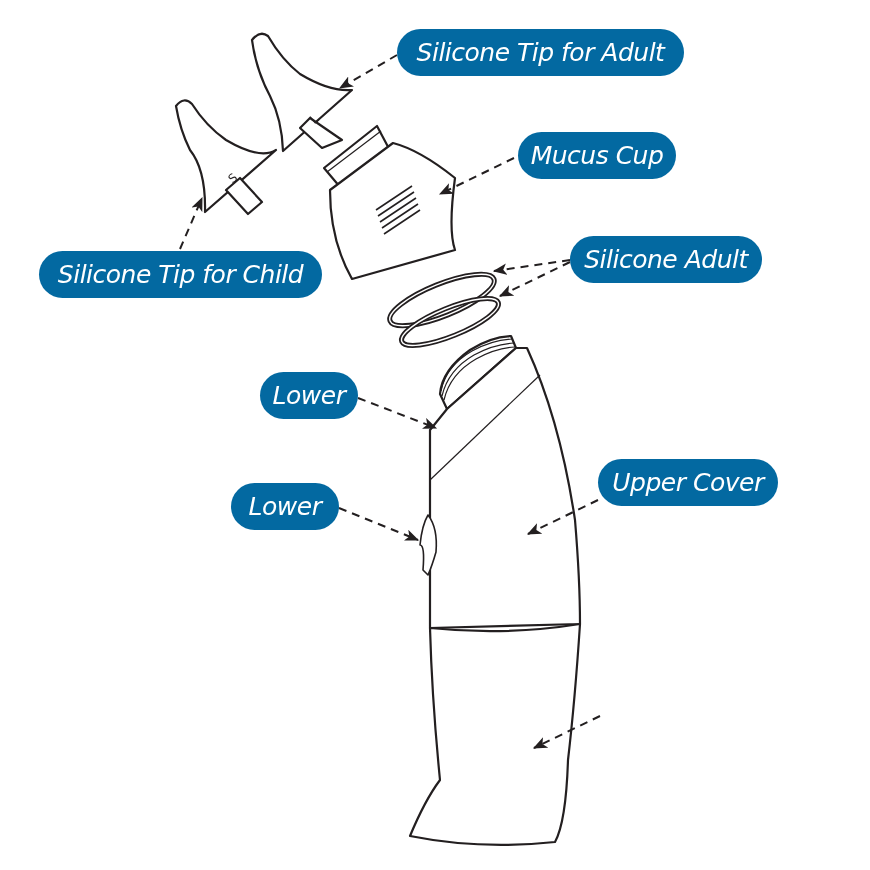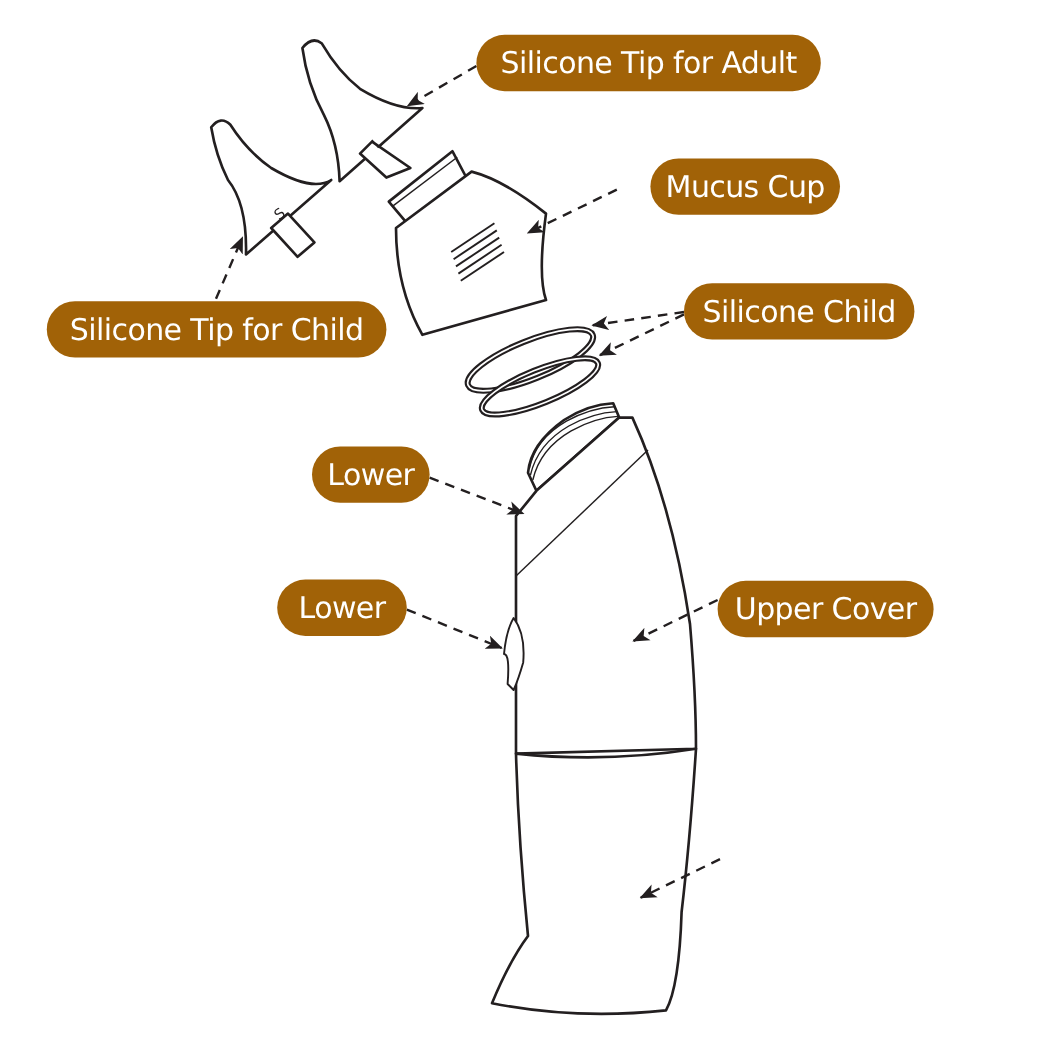--- a/index.html
+++ b/index.html
@@ -1,23 +1,23 @@
 <!DOCTYPE html>
 <html><head>
 <meta charset="utf-8">
 <style>
   html, body { margin: 0; padding: 0; background: #ffffff; }
   #stage { position: relative; width: 870px; height: 870px; background: #ffffff; overflow: hidden; }
   svg.art { position: absolute; left: 0; top: 0; width: 870px; height: 870px; }
   .pill {
     position: absolute; height: 47px; border-radius: 24px;
-    background: #a16207; color: #ffffff;
+    background: #0369a1; color: #ffffff;
     font-family: "DejaVu Sans", sans-serif; font-size: 25px;
     display: flex; align-items: center; justify-content: center;
-    white-space: nowrap; box-sizing: border-box; letter-spacing: -0.5px;
+    white-space: nowrap; box-sizing: border-box; letter-spacing: -0.5px; font-style: italic;
   }
 </style>
 </head>
 <body>
 
 <div id="stage">
 
   <svg class="art" viewBox="0 0 870 870">
     <defs>
       <marker id="arr" viewBox="0 0 12 10" refX="11" refY="5" markerWidth="14" markerHeight="12" orient="auto" markerUnits="userSpaceOnUse">
@@ -81,19 +81,19 @@
       <path d="M570,260 L494,271" marker-end="url(#arr)"></path>
       <path d="M570,262 L500,296" marker-end="url(#arr)"></path>
       <path d="M358,398 L436,428" marker-end="url(#arr)"></path>
       <path d="M339,508 L418,540" marker-end="url(#arr)"></path>
       <path d="M598,500 L528,534" marker-end="url(#arr)"></path>
       <path d="M600,716 L534,748" marker-end="url(#arr)"></path>
     </g>
   </svg>
 
   <div class="pill" style="left:397px; top:29px; width:287px;">Silicone Tip for Adult</div>
-  <div class="pill" style="left:542px; top:132px; width:158px;">Mucus Cup</div>
+  <div class="pill" style="left:518px; top:132px; width:158px;">Mucus Cup</div>
   <div class="pill" style="left:39px; top:251px; width:283px;">Silicone Tip for Child</div>
-  <div class="pill" style="left:570px; top:236px; width:192px;">Silicone Child</div>
+  <div class="pill" style="left:570px; top:236px; width:192px;">Silicone Adult</div>
   <div class="pill" style="left:260px; top:372px; width:98px;">Lower</div>
   <div class="pill" style="left:231px; top:483px; width:108px;">Lower</div>
-  <div class="pill" style="left:598px; top:484px; width:180px;">Upper Cover</div>
+  <div class="pill" style="left:598px; top:459px; width:180px;">Upper Cover</div>
 </div>
 
 </body></html>

